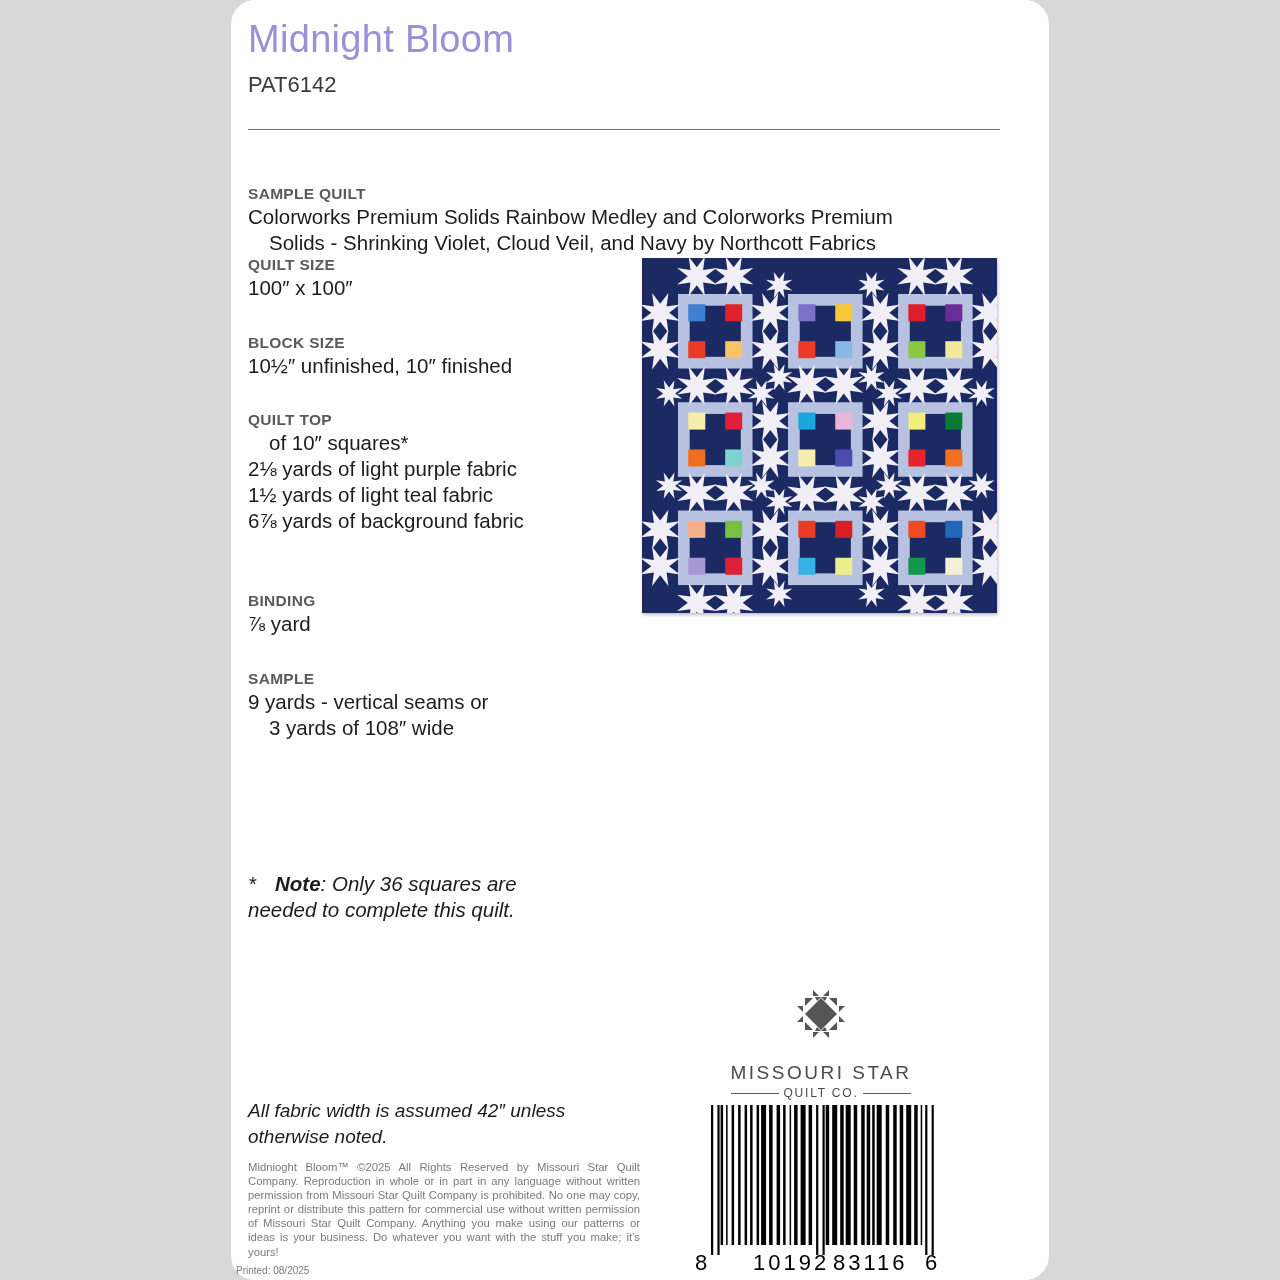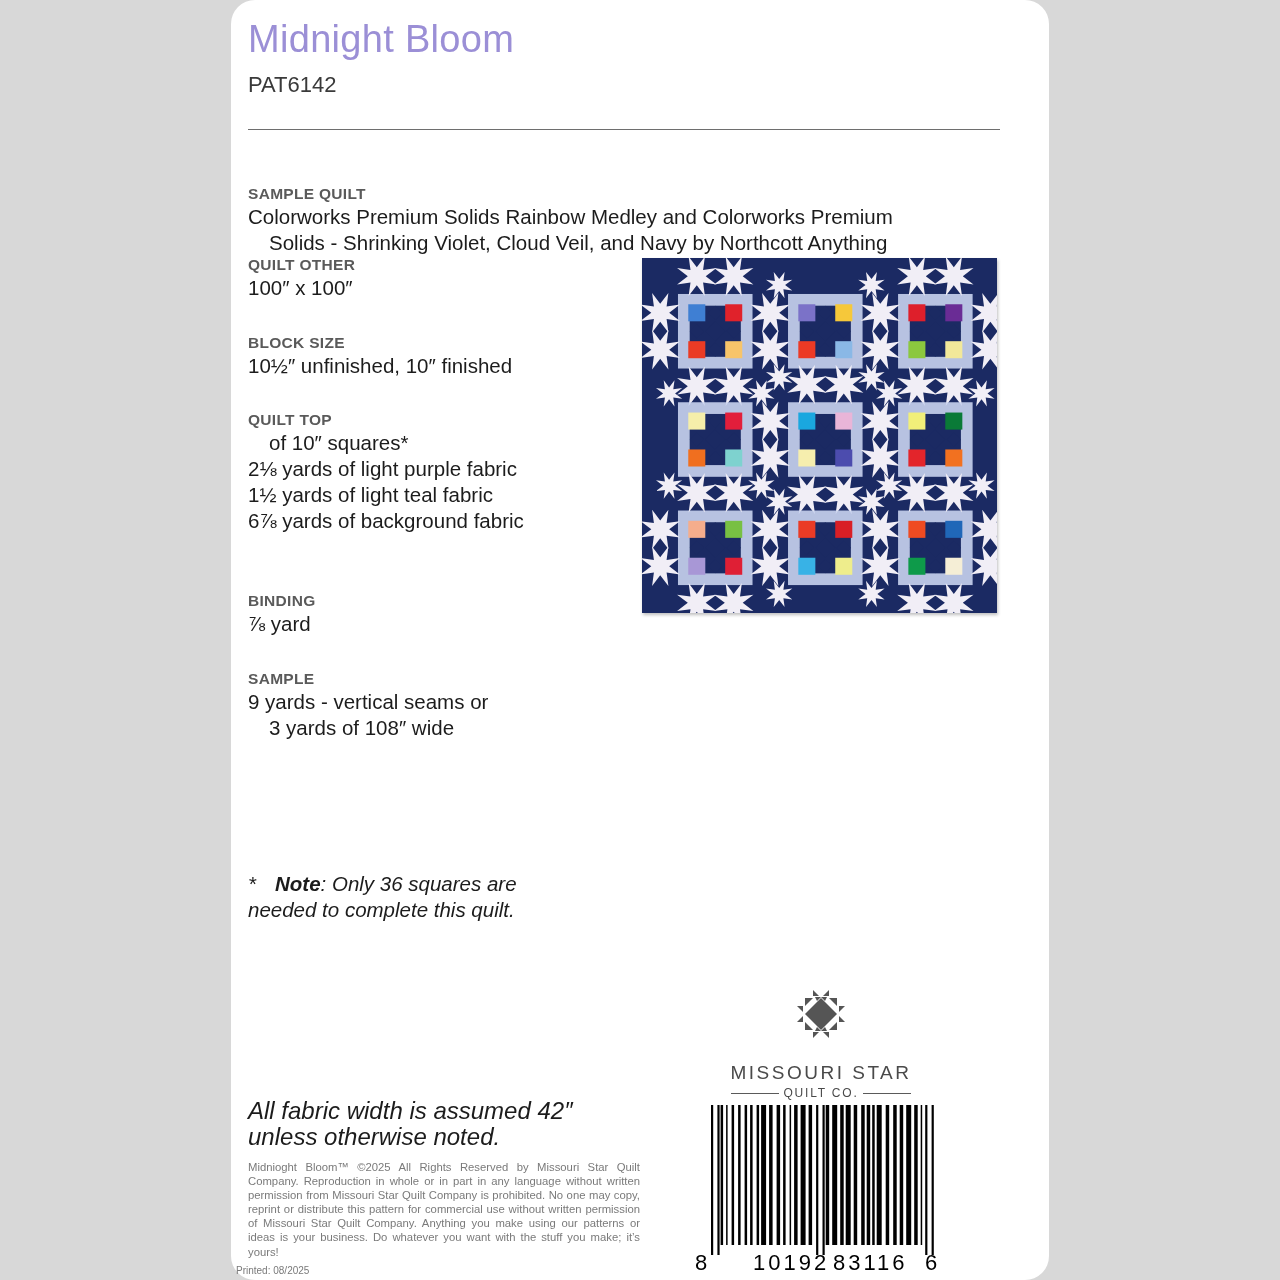--- a/index.html
+++ b/index.html
@@ -8,21 +8,21 @@
   .page { position:absolute; left:231px; top:0; width:818px; height:1280px; background:#ffffff;border-radius:24px; }
   .title { position:absolute; left:17px; top:18px; font-size:38px; color:#9b8fd6; letter-spacing:0.3px; font-weight:normal; }
   .code { position:absolute; left:17px; top:72px; font-size:22px; color:#3a3a3a; }
   .rule { position:absolute; left:17px; top:129px; width:752px; height:1px; background:#6e6e6e; }
   .sec { position:absolute; left:17px; }
   .label { font-size:15.5px; font-weight:bold; color:#5a5a5a; letter-spacing:0.3px; line-height:20px; }
   .val { font-size:20.5px; color:#1c1c1c; line-height:26px; }
   .val .ind { padding-left:21px; display:block; }
   .note { position:absolute; left:17px; top:871px; font-size:20.5px; font-style:italic; color:#1c1c1c; line-height:26px; }
   .note b { font-weight:bold;margin-left:19px; }
-  .width-note { position:absolute; left:17px; top:1098px; font-size:24px; font-style:italic; color:#1c1c1c; line-height:26px; width:380px; }
+  .width-note { position:absolute; left:17px; top:1098px; font-size:19px; font-style:italic; color:#1c1c1c; line-height:26px; width:380px; }
   .legal { position:absolute; left:17px; top:1160px; width:392px; font-size:11.3px; color:#7a7a7a; line-height:14.1px; text-align:justify; }
   .printed { position:absolute; left:5px; top:1265px; font-size:10px; color:#7a7a7a; }
   .quilt { position:absolute; left:411px; top:258px; width:355px; height:355px; box-shadow:1px 2px 3px rgba(0,0,0,0.25); }
   .logo { position:absolute; left:480px; top:986px; width:220px; text-align:center; }
   .logo-name { font-size:19px; letter-spacing:2.5px; color:#4a4a4a; margin-top:16px; }
   .logo-sub { display:flex; align-items:center; justify-content:center; gap:4px; font-size:12px; letter-spacing:1.8px; color:#4a4a4a; margin-top:2px; }
   .logo-sub .line { width:48px; height:1px; background:#5a5a5a; }
   .barcode { position:absolute; left:462px; top:1105px; width:260px; height:170px; }
 </style>
 </head>
@@ -30,26 +30,26 @@
 
 <div class="page">
   <div class="title">Midnight Bloom</div>
   <div class="code">PAT6142</div>
   <div class="rule"></div>
 
   <div class="sec" style="top:156px;margin-top:28px;">
     <div class="label">SAMPLE QUILT</div>
     <div class="val">
       <span style="display:block">Colorworks Premium Solids Rainbow Medley and Colorworks Premium</span>
-      <span class="ind">Solids - Shrinking Violet, Cloud Veil, and Navy by Northcott Anything</span>
+      <span class="ind">Solids - Shrinking Violet, Cloud Veil, and Navy by Northcott Fabrics</span>
     </div>
   </div>
 
   <div class="sec" style="top:255px;">
-    <div class="label">QUILT OTHER</div>
+    <div class="label">QUILT SIZE</div>
     <div class="val">100″ x 100″</div>
   </div>
 
   <div class="sec" style="top:333px;">
     <div class="label">BLOCK SIZE</div>
     <div class="val">10½″ unfinished, 10″ finished</div>
   </div>
 
   <div class="sec" style="top:410px;">
     <div class="label">QUILT TOP</div>

